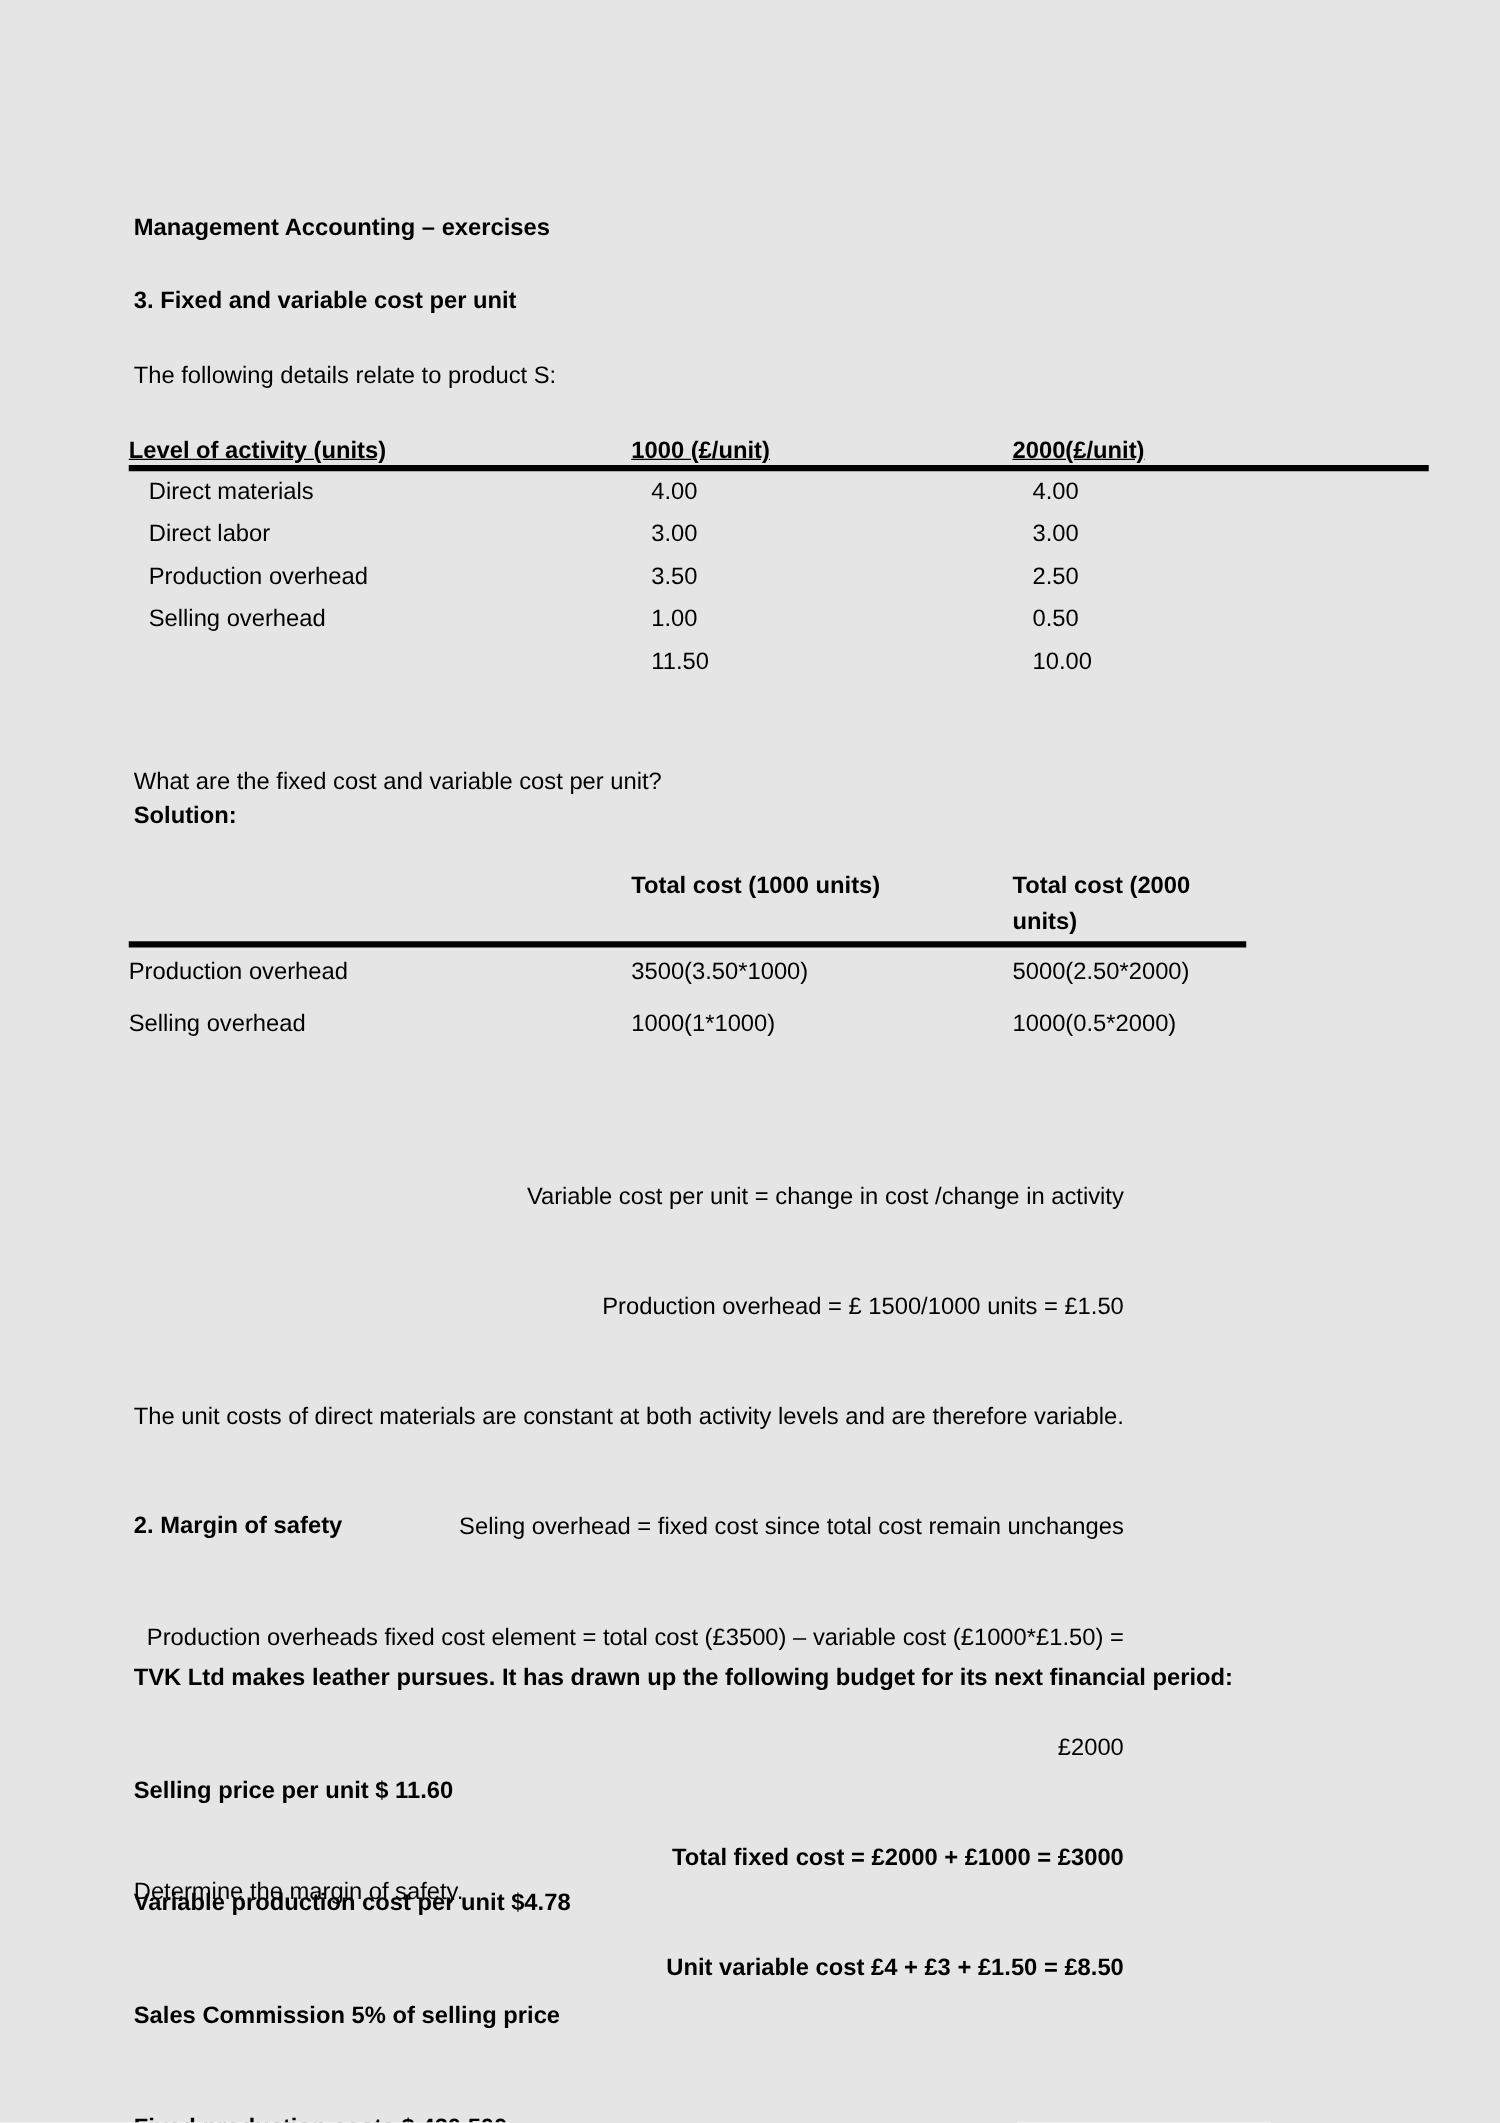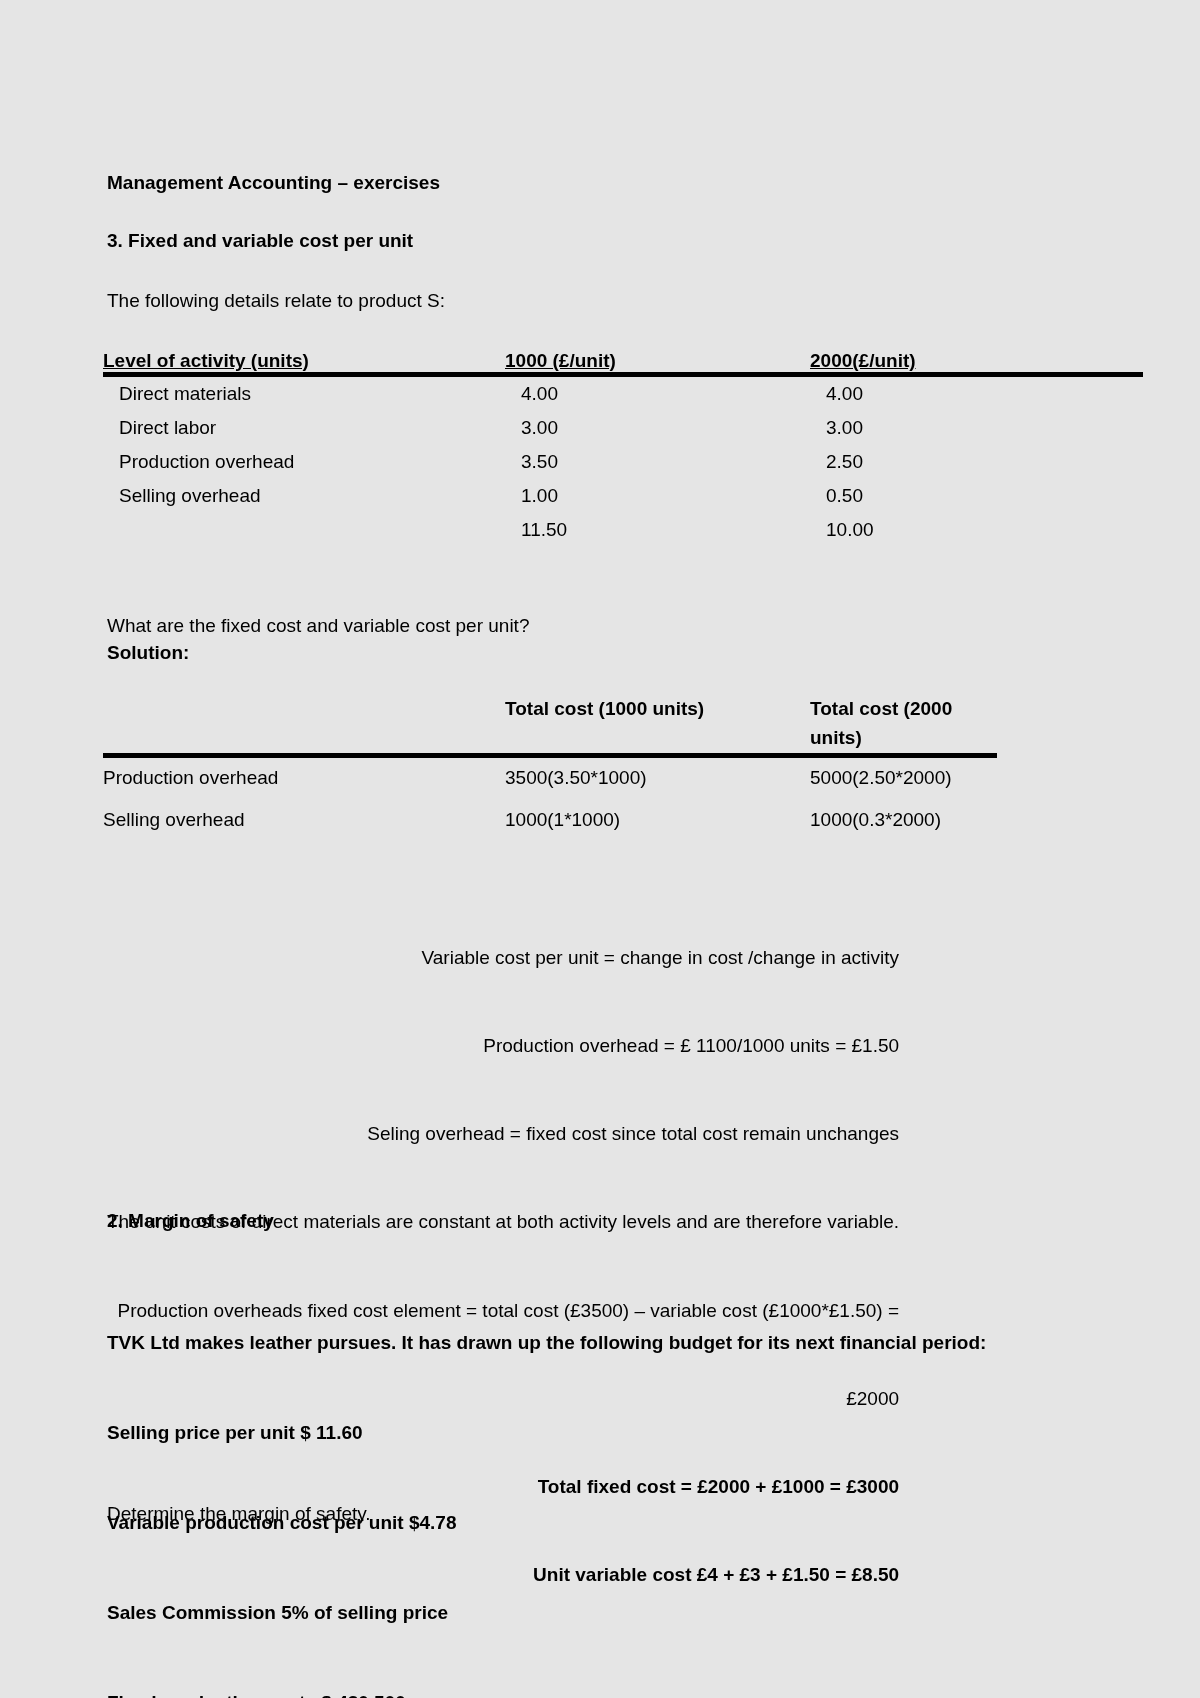--- a/index.html
+++ b/index.html
@@ -87,29 +87,29 @@
       <div class="cell">Total cost (2000 units)</div>
     </div>
     <div class="trow data r1">
       <div class="cell">Production overhead</div>
       <div class="cell">3500(3.50*1000)</div>
       <div class="cell">5000(2.50*2000)</div>
     </div>
     <div class="trow data r2">
       <div class="cell">Selling overhead</div>
       <div class="cell">1000(1*1000)</div>
-      <div class="cell">1000(0.3*2000)</div>
+      <div class="cell">1000(0.5*2000)</div>
     </div>
   </div>
 
   <div class="abs para" style="top:884px">
     <div>Variable cost per unit = change in cost /change in activity</div>
-    <div>Production overhead = £ 1100/1000 units = £1.50</div>
+    <div>Production overhead = £ 1500/1000 units = £1.50</div>
+    <div>The unit costs of direct materials are constant at both activity levels and are therefore variable.</div>
     <div>Seling overhead = fixed cost since total cost remain unchanges</div>
-    <div>The unit costs of direct materials are constant at both activity levels and are therefore variable.</div>
     <div>Production overheads fixed cost element = total cost (£3500) – variable cost (£1000*£1.50) =</div>
     <div>£2000</div>
     <div class="bold">Total fixed cost = £2000 + £1000 = £3000</div>
     <div class="bold">Unit variable cost £4 + £3 + £1.50 = £8.50</div>
   </div>
 
   <div class="abs bold" style="top:1210px">2. Margin of safety</div>
 
   <div class="abs budget bold" style="top:1268px">
     <div>TVK Ltd makes leather pursues. It has drawn up the following budget for its next financial period:</div>

